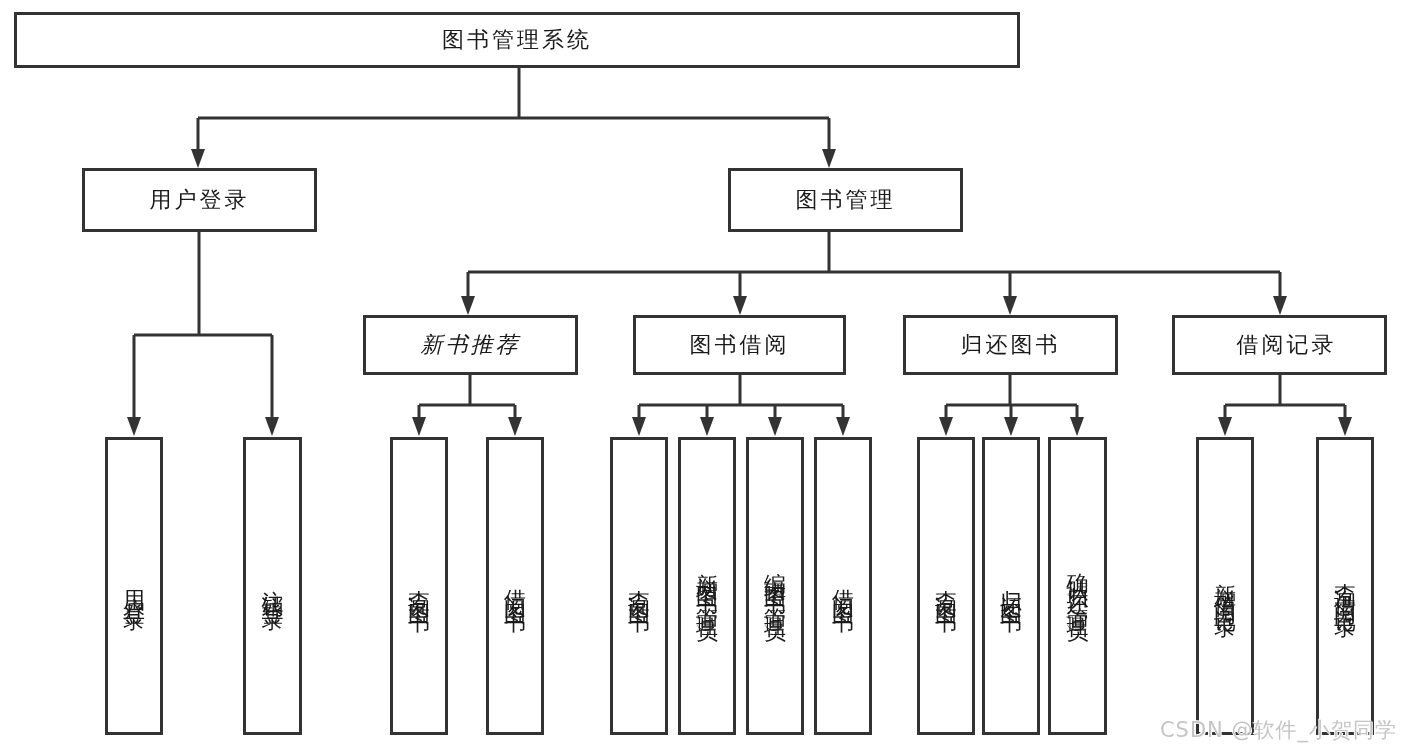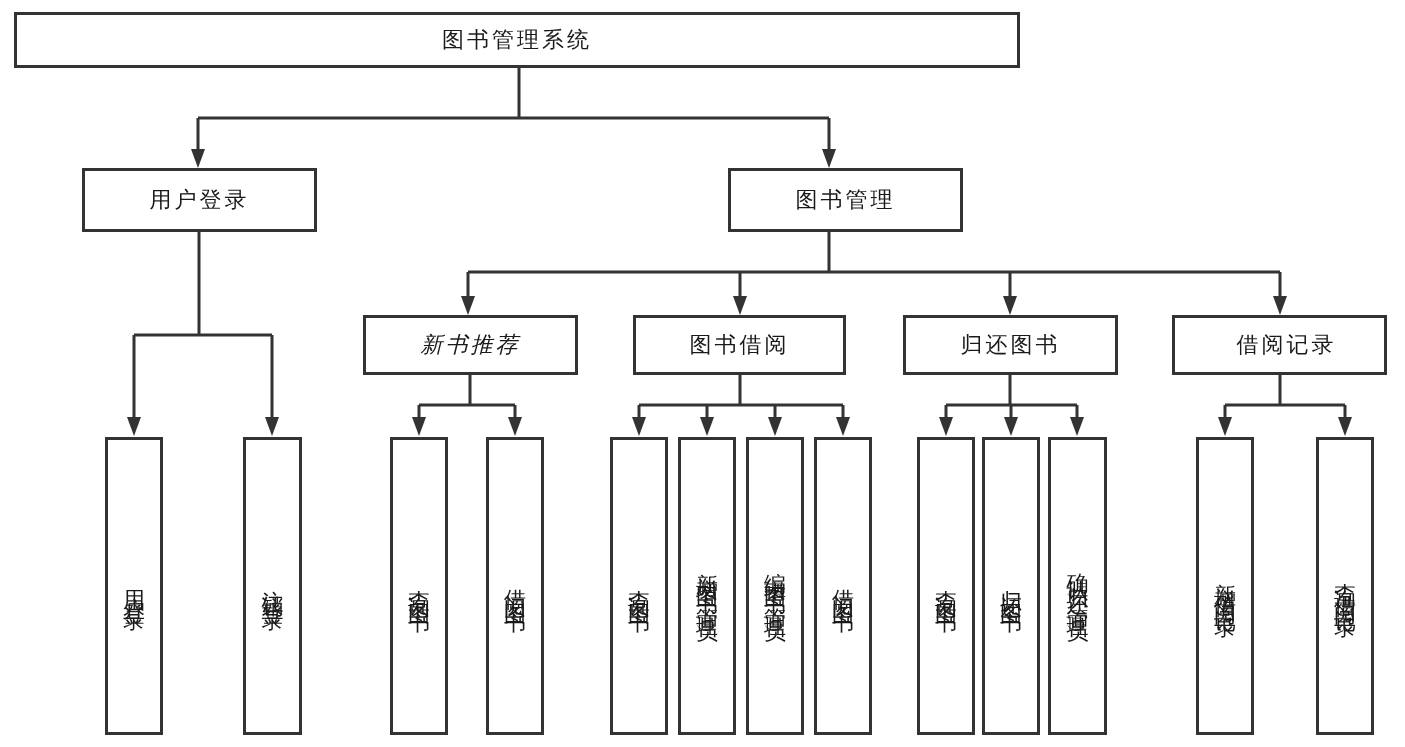--- a/index.html
+++ b/index.html
@@ -157,14 +157,15 @@
     <span class="lbl">确认归还（管理员）</span>
   </div>
 
   <div class="node v-node" style="left:1196px; top:437px; width:58px; height:298px;">
     <span class="lbl">新增借阅记录</span>
   </div>
   <div class="node v-node" style="left:1316px; top:437px; width:58px; height:298px;">
     <span class="lbl">查询借阅记录</span>
   </div>
 
+  <div class="watermark">CSDN @软件_小贺同学</div>
 
 </div>
 
 </body></html>

